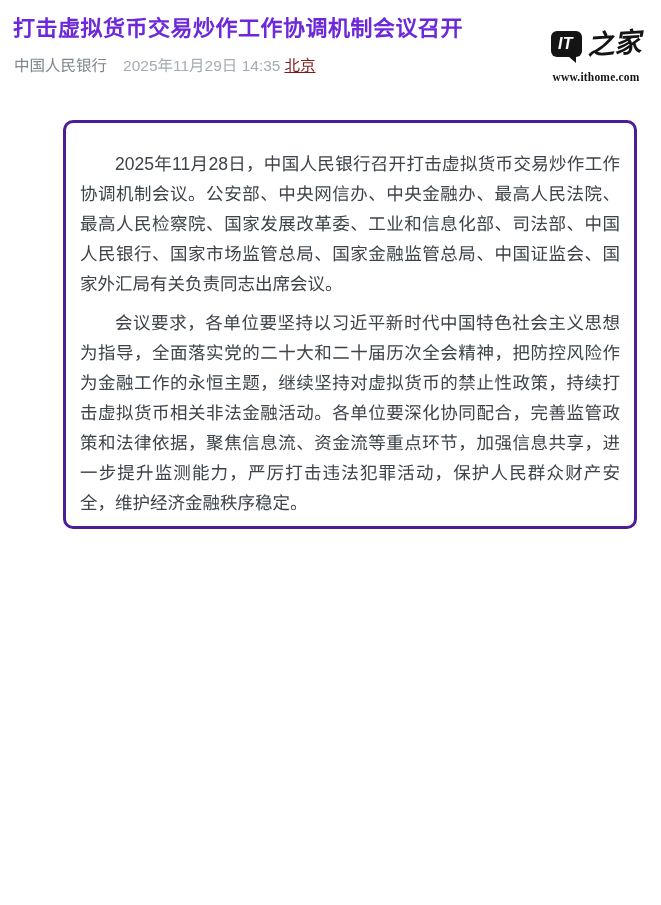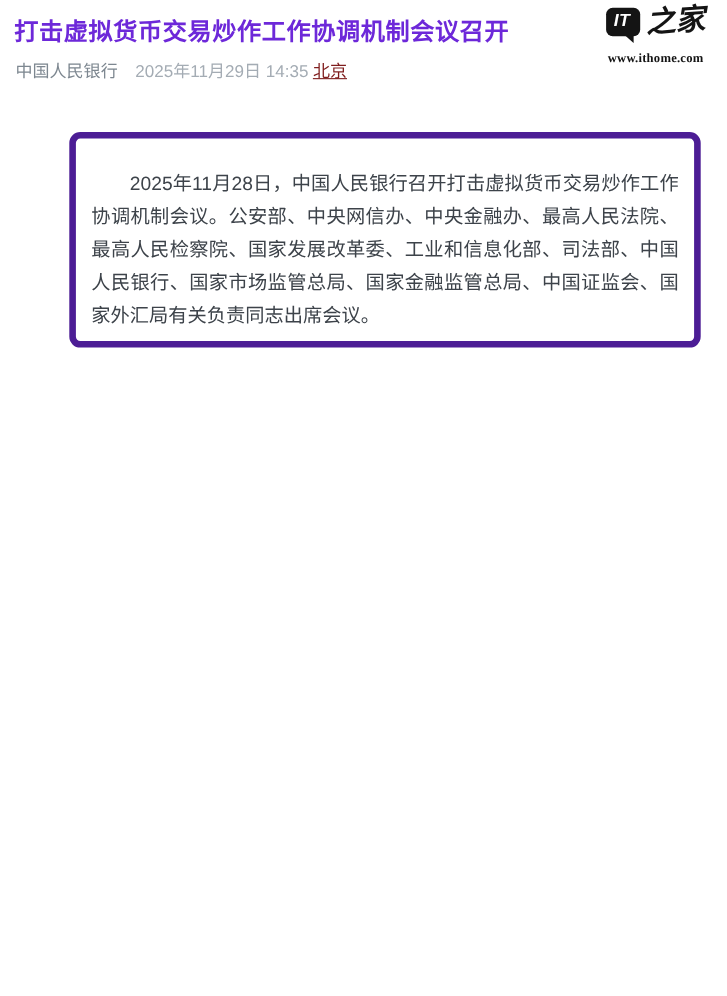--- a/index.html
+++ b/index.html
@@ -37,21 +37,21 @@
     line-height: 20px;
     white-space: nowrap;
   }
   .byline .source { color: #7d8790; margin-right: 16px; text-align: right; }
   .byline .datetime { color: #a4acb4; margin-right: 4px; }
   .byline .location { color: #7f1d1d; text-decoration: underline; }
 
   
   .site-logo {
     position: absolute;
-    top: 4px;
+    top: 28px;
     right: 13px;
     width: 104px;
     text-align: center;
     cursor: pointer;
   }
   .logo-row {
     display: flex;
     align-items: flex-start;
     justify-content: center;
     height: 36px;
@@ -104,21 +104,21 @@
     white-space: nowrap;
     font-family: Liberation Serif, serif;
   }
 
   
   .content-box {
     position: absolute;
     left: 63px;
     top: 120px;
     width: 574px;
-    border: 6px solid #4c1d95;
+    border: 3px solid #4c1d95;
     border-radius: 10px;
     padding: 26px 14px 8px 14px;
     background: #ffffff;
   }
   .content-box p {
     margin: 0 0 9px 0;
     font-size: 17.5px;
     line-height: 30px;
     color: #3d434a;
     text-align: justify;
@@ -144,15 +144,16 @@
           <span class="logo-it">IT</span>
         </span>
         <span class="logo-zhijia">之家</span>
       </div>
       <div class="logo-url">www.ithome.com</div>
     </div>
   </header>
 
   <article class="content-box">
     <p>2025年11月28日，中国人民银行召开打击虚拟货币交易炒作工作协调机制会议。公安部、中央网信办、中央金融办、最高人民法院、最高人民检察院、国家发展改革委、工业和信息化部、司法部、中国人民银行、国家市场监管总局、国家金融监管总局、中国证监会、国家外汇局有关负责同志出席会议。</p>
+    <p>会议要求，各单位要坚持以习近平新时代中国特色社会主义思想为指导，全面落实党的二十大和二十届历次全会精神，把防控风险作为金融工作的永恒主题，继续坚持对虚拟货币的禁止性政策，持续打击虚拟货币相关非法金融活动。各单位要深化协同配合，完善监管政策和法律依据，聚焦信息流、资金流等重点环节，加强信息共享，进一步提升监测能力，严厉打击违法犯罪活动，保护人民群众财产安全，维护经济金融秩序稳定。</p>
   </article>
 
 </div>
 
 </body></html>

